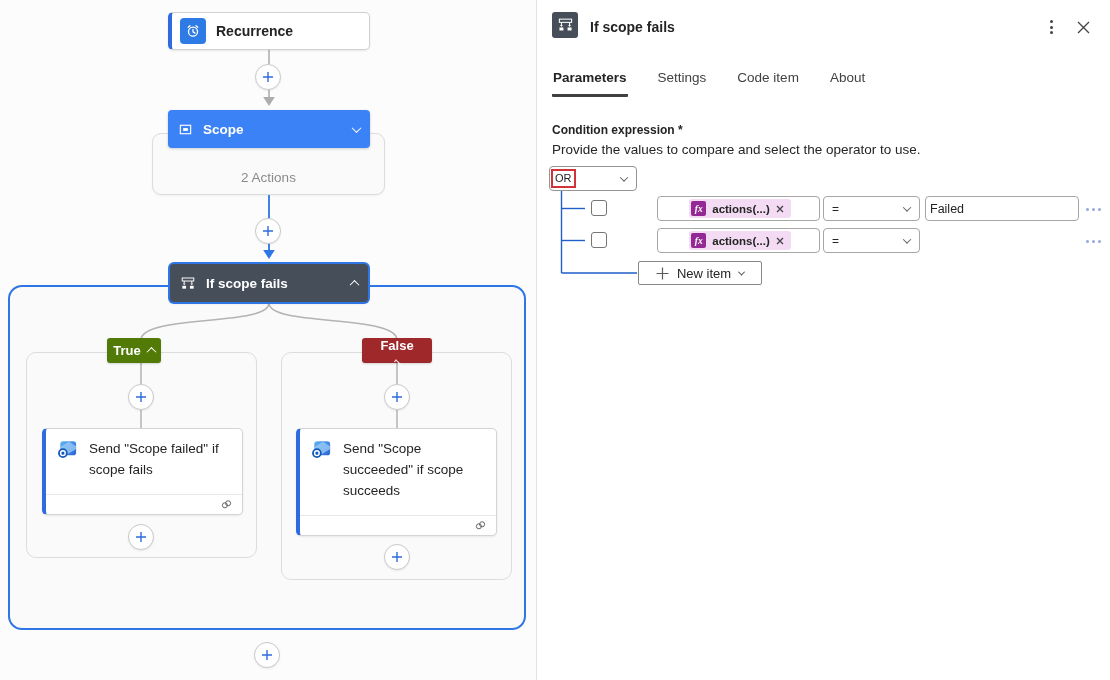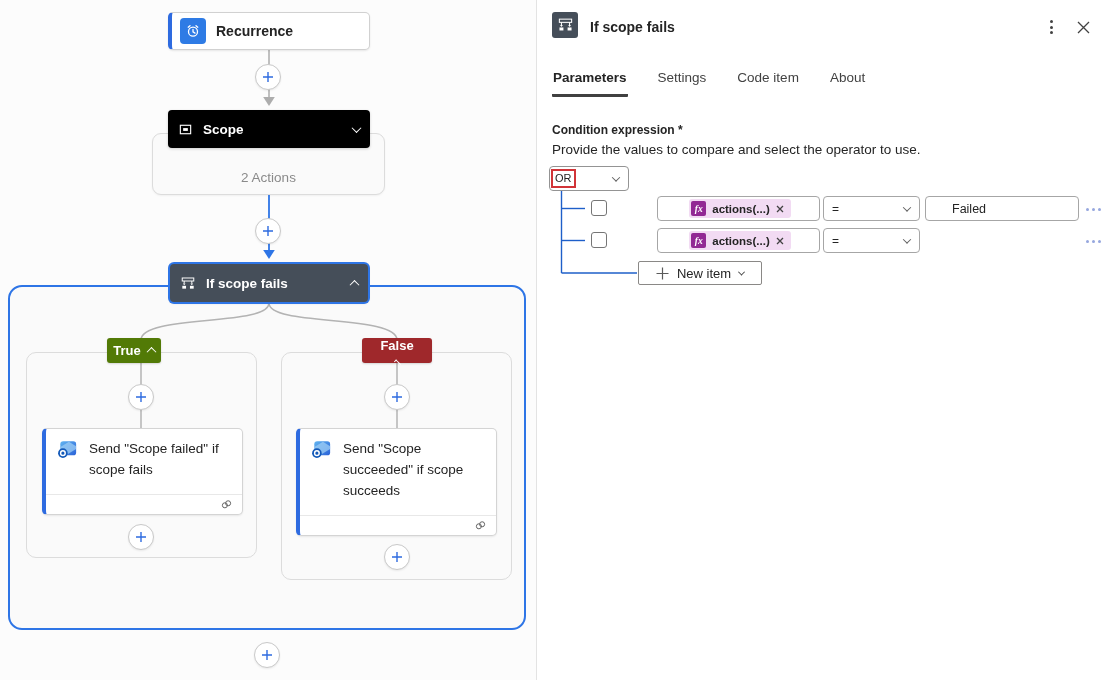--- a/index.html
+++ b/index.html
@@ -12,21 +12,21 @@
   .canvas-svg { position:absolute; left:0; top:0; z-index:2; pointer-events:none; }
 
   .container-box { position:absolute; background:#fafafa; border:1px solid #dcdcdc; border-radius:9px; z-index:1; }
   #scope-container   { left:152px; top:133px; width:233px; height:62px; box-shadow:0 1px 2px rgba(0,0,0,.05); }
   #scope-summary     { position:absolute; left:0; right:0; bottom:9px; text-align:center; color:#8a8a8a; font-size:13.5px; }
   #condition-container { left:8px; top:285px; width:518px; height:345px; border:2px solid #2e75e6; border-radius:14px; }
   #true-branch-box   { left:26px;  top:352px; width:231px; height:206px; border-radius:10px; }
   #false-branch-box  { left:281px; top:352px; width:231px; height:228px; border-radius:10px; }
 
   .node-header { position:absolute; height:38px; border-radius:4px; display:flex; align-items:center; gap:10px; padding:0 10px; color:#fff; font-size:13.5px; font-weight:700; z-index:3; box-shadow:0 1px 3px rgba(0,0,0,.18); cursor:pointer; }
-  #scope-header { left:168px; top:110px; width:202px; background:#000000; }
+  #scope-header { left:168px; top:110px; width:202px; background:#3b82f6; }
   #if-node      { left:170px; top:264px; width:198px; background:#454e59; box-shadow:0 0 0 2px #2e75e6, 0 1px 3px rgba(0,0,0,.2); }
   .node-header .spacer { flex:1; }
 
   #recurrence-card { position:absolute; left:168px; top:12px; width:202px; height:38px; background:#fff; border:1px solid #d1d1d1; border-left:4px solid #2e6be0; border-radius:5px; display:flex; align-items:center; gap:10px; padding:0 8px; z-index:3; box-shadow:0 1px 2px rgba(0,0,0,.09); cursor:pointer; }
   #recurrence-card .app-icon { width:26px; height:26px; border-radius:4px; background:#2e7be5; display:flex; align-items:center; justify-content:center; }
   #recurrence-card .label { font-size:14px; font-weight:600; color:#242424; }
 
   .badge { position:absolute; height:25px; border-radius:3px; display:flex; align-items:center; justify-content:center; gap:7px; color:#fff; font-size:13px; font-weight:700; z-index:3; cursor:pointer; box-shadow:0 1px 2px rgba(0,0,0,.15); }
   #true-badge  { left:107px; top:338px; width:54px; background:#527a06; }
   #false-badge { left:362px; top:338px; width:70px; background:#9f282b;flex-direction:column; }
@@ -48,32 +48,32 @@
   #kebab-button i { width:3px; height:3px; border-radius:50%; background:#424242; }
   #close-button { position:absolute; left:535px; top:16px; width:22px; height:22px; display:flex; align-items:center; justify-content:center; cursor:pointer; }
 
   #tabs { position:absolute; left:15px; top:66px; display:flex; gap:29px; }
   .tab { font-size:13.5px; color:#424242; padding:4px 1px 9px 1px; cursor:pointer; }
   .tab.active { font-weight:700; color:#242424; border-bottom:3px solid #404040; border-radius:1px; }
 
   #cond-label { position:absolute; left:15px; top:123px; font-size:12px; font-weight:700; color:#242424; }
   #cond-desc  { position:absolute; left:15px; top:142px; font-size:13.5px; color:#242424; }
 
-  #or-dropdown { position:absolute; left:12px; top:166px; width:80px; height:25px; background:#fff; border:1px solid #949494; border-radius:4px; display:flex; align-items:center; justify-content:space-between; padding:0 9px 0 1px; cursor:pointer; z-index:3; }
+  #or-dropdown { position:absolute; left:12px; top:166px; width:88px; height:25px; background:#fff; border:1px solid #949494; border-radius:4px; display:flex; align-items:center; justify-content:space-between; padding:0 9px 0 1px; cursor:pointer; z-index:3; }
   #or-value { border:2px solid #d13438; padding:0 2px; font-size:11px; color:#242424; line-height:15px; }
 
   .panel-svg { position:absolute; left:0; top:0; pointer-events:none; z-index:1; }
 
   .checkbox { position:absolute; left:54px; width:16px; height:16px; border:1px solid #767676; border-radius:3px; background:#fff; cursor:pointer; z-index:2; }
   .expr-input { position:absolute; left:120px; width:163px; height:25px; background:#fff; border:1px solid #a6a6a6; border-radius:4px; display:flex; align-items:center; padding-left:3px; z-index:2; cursor:text;justify-content:center; }
   .pill { height:19px; background:#f2dbf3; border-radius:3px; display:flex; align-items:center; gap:6px; padding:0 7px 0 2px; }
   .fx-box { width:15px; height:15px; background:#922994; border-radius:2px; color:#fff; display:flex; align-items:center; justify-content:center; font-family:"Liberation Serif", serif; font-style:italic; font-weight:700; font-size:9.5px; }
   .pill .pill-label { font-size:11.5px; font-weight:600; color:#242424; }
   .op-dropdown { position:absolute; left:286px; width:97px; height:25px; background:#fff; border:1px solid #a6a6a6; border-radius:4px; display:flex; align-items:center; justify-content:space-between; padding:0 9px 0 8px; font-size:12px; color:#242424; z-index:2; cursor:pointer; }
-  .value-input { position:absolute; left:388px; width:154px; height:25px; background:#fff; border:1px solid #a6a6a6; border-radius:4px; display:flex; align-items:center; padding-left:26px; font-size:12.5px; color:#242424; z-index:2; cursor:text; }
+  .value-input { position:absolute; left:388px; width:154px; height:25px; background:#fff; border:1px solid #a6a6a6; border-radius:4px; display:flex; align-items:center; padding-left:4px; font-size:12.5px; color:#242424; z-index:2; cursor:text; }
   .row-menu { position:absolute; left:549px; width:20px; height:12px; display:flex; align-items:center; gap:3px; cursor:pointer; z-index:2; }
   .row-menu i { width:3px; height:3px; border-radius:50%; background:#96a7de; }
 
   #new-item-button { position:absolute; left:101px; top:261px; width:124px; height:24px; background:#fff; border:1px solid #8a8886; border-radius:2px; display:flex; align-items:center; justify-content:center; gap:8px; font-size:13px; color:#242424; cursor:pointer; z-index:2; }
 
   
   .chev { display:inline-block; width:7px; height:7px; border-right:1.6px solid currentColor; border-bottom:1.6px solid currentColor; }
   .chev.down { transform:rotate(45deg) translate(-1px,-1px); }
   .chev.up { transform:rotate(-135deg) translate(-1px,-1px); }
   .chev.gray { color:#616161; width:6px; height:6px; }

